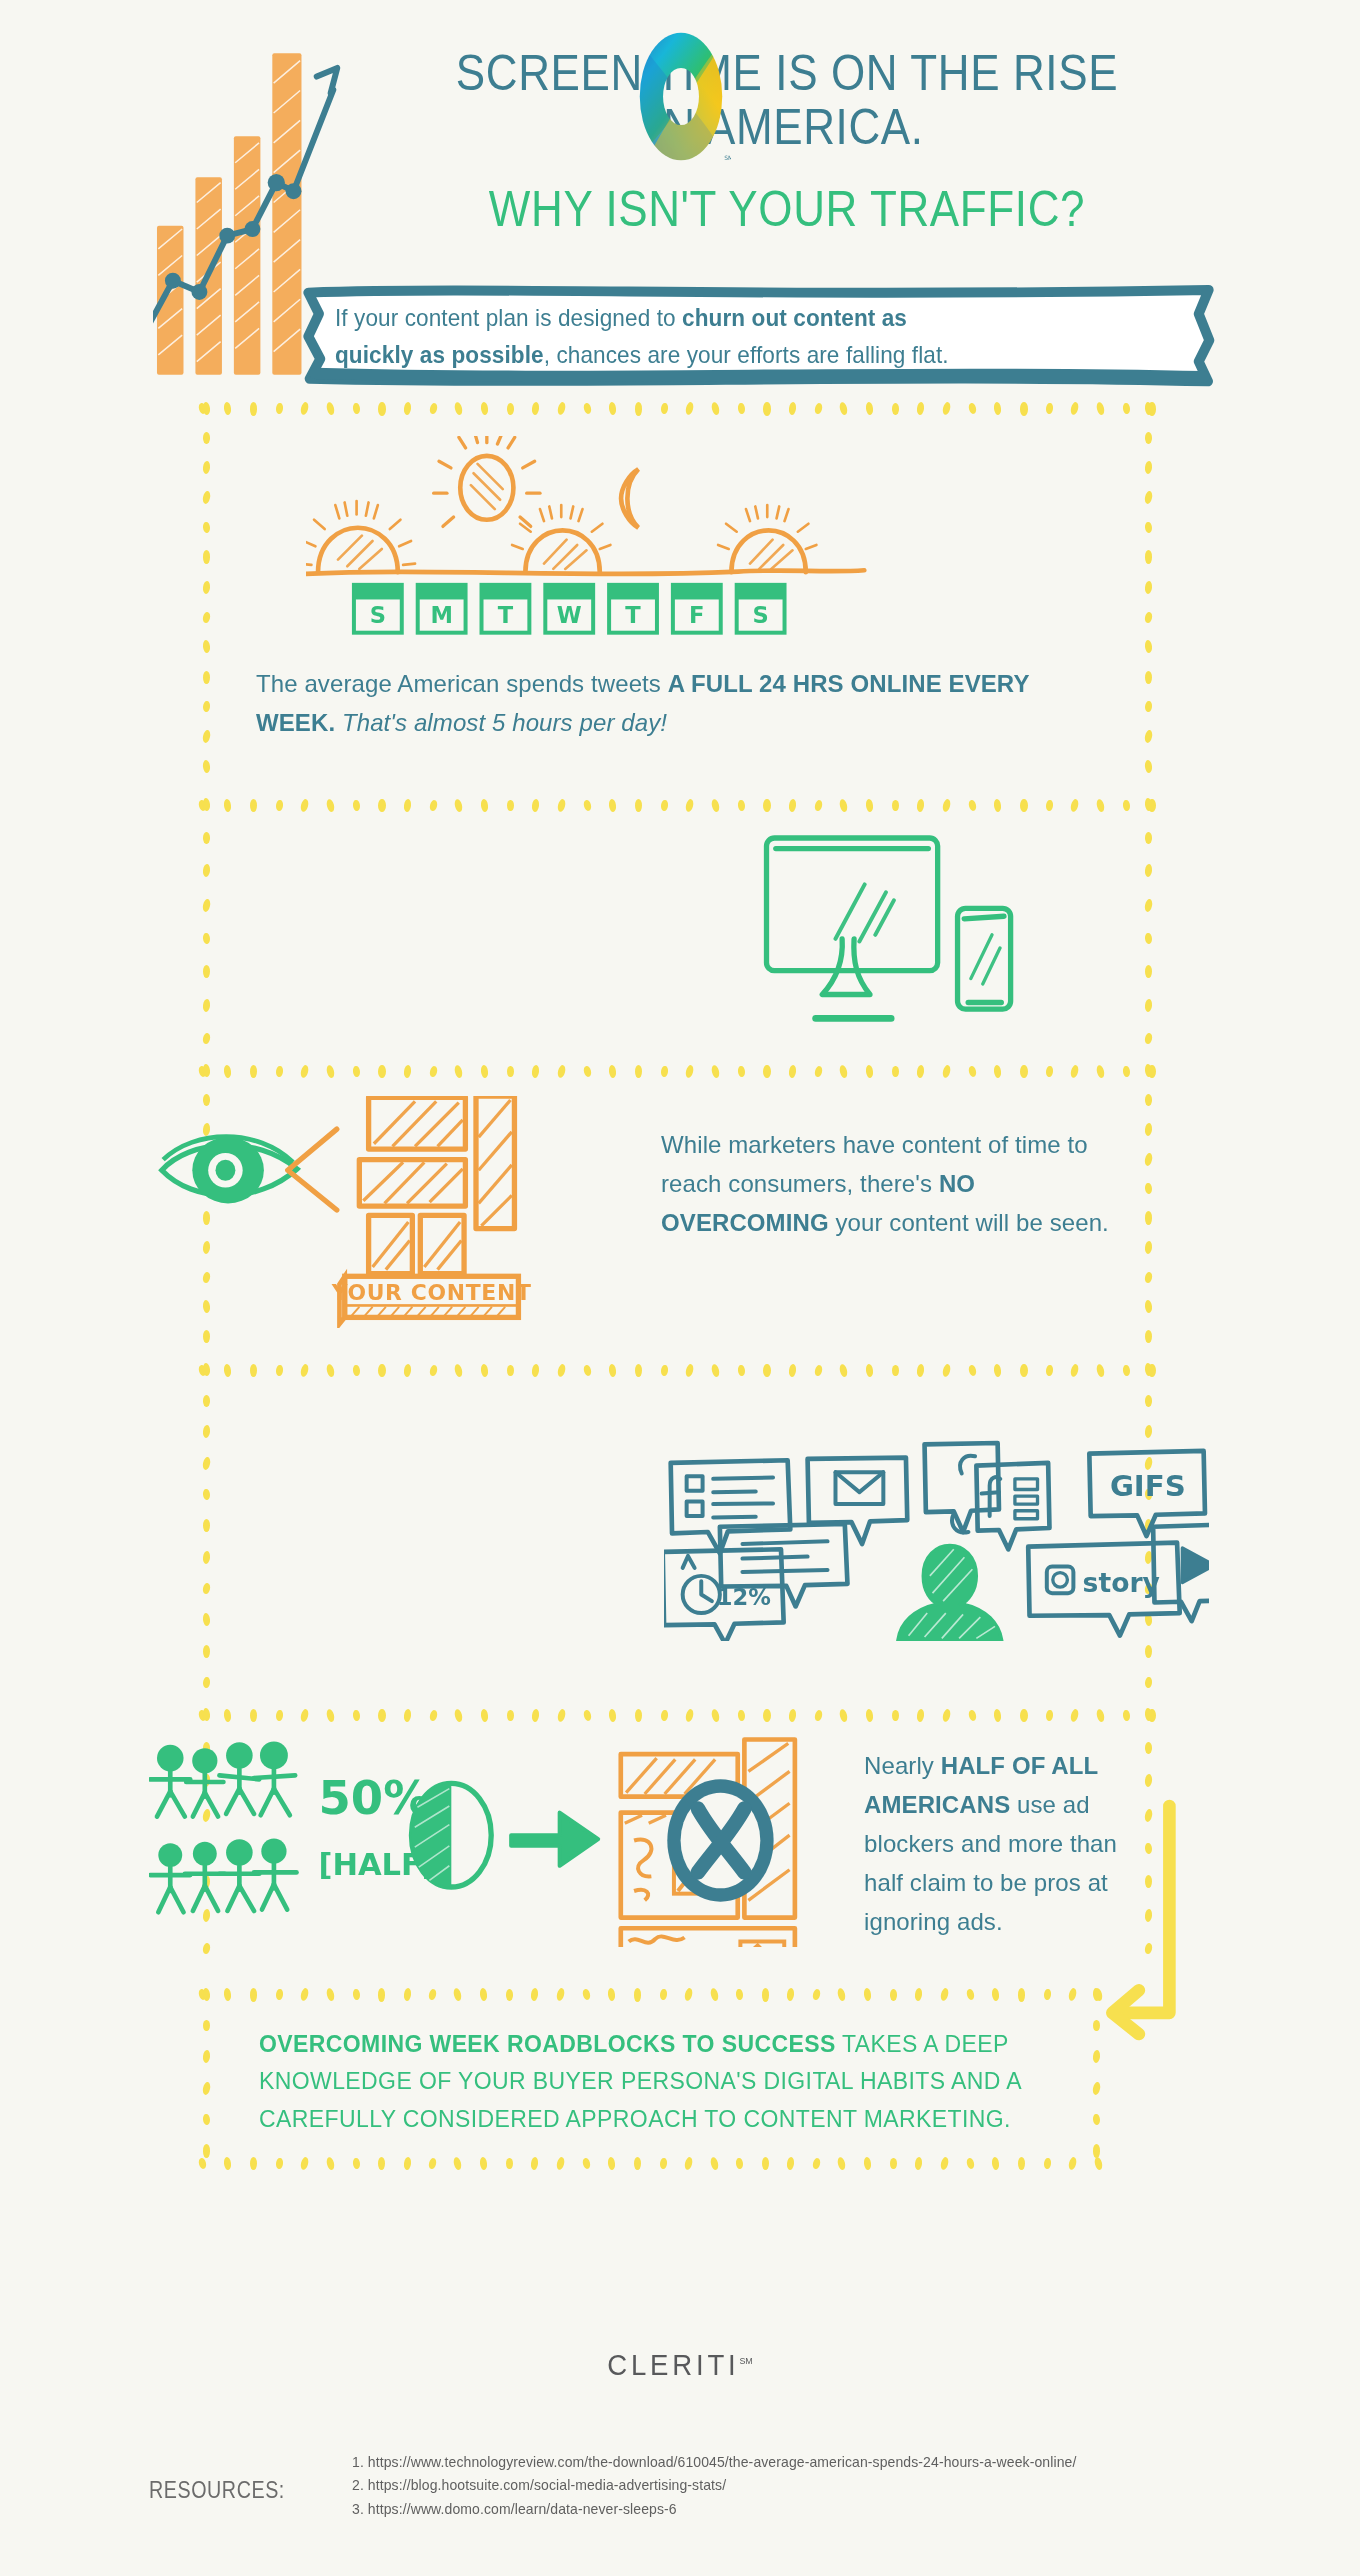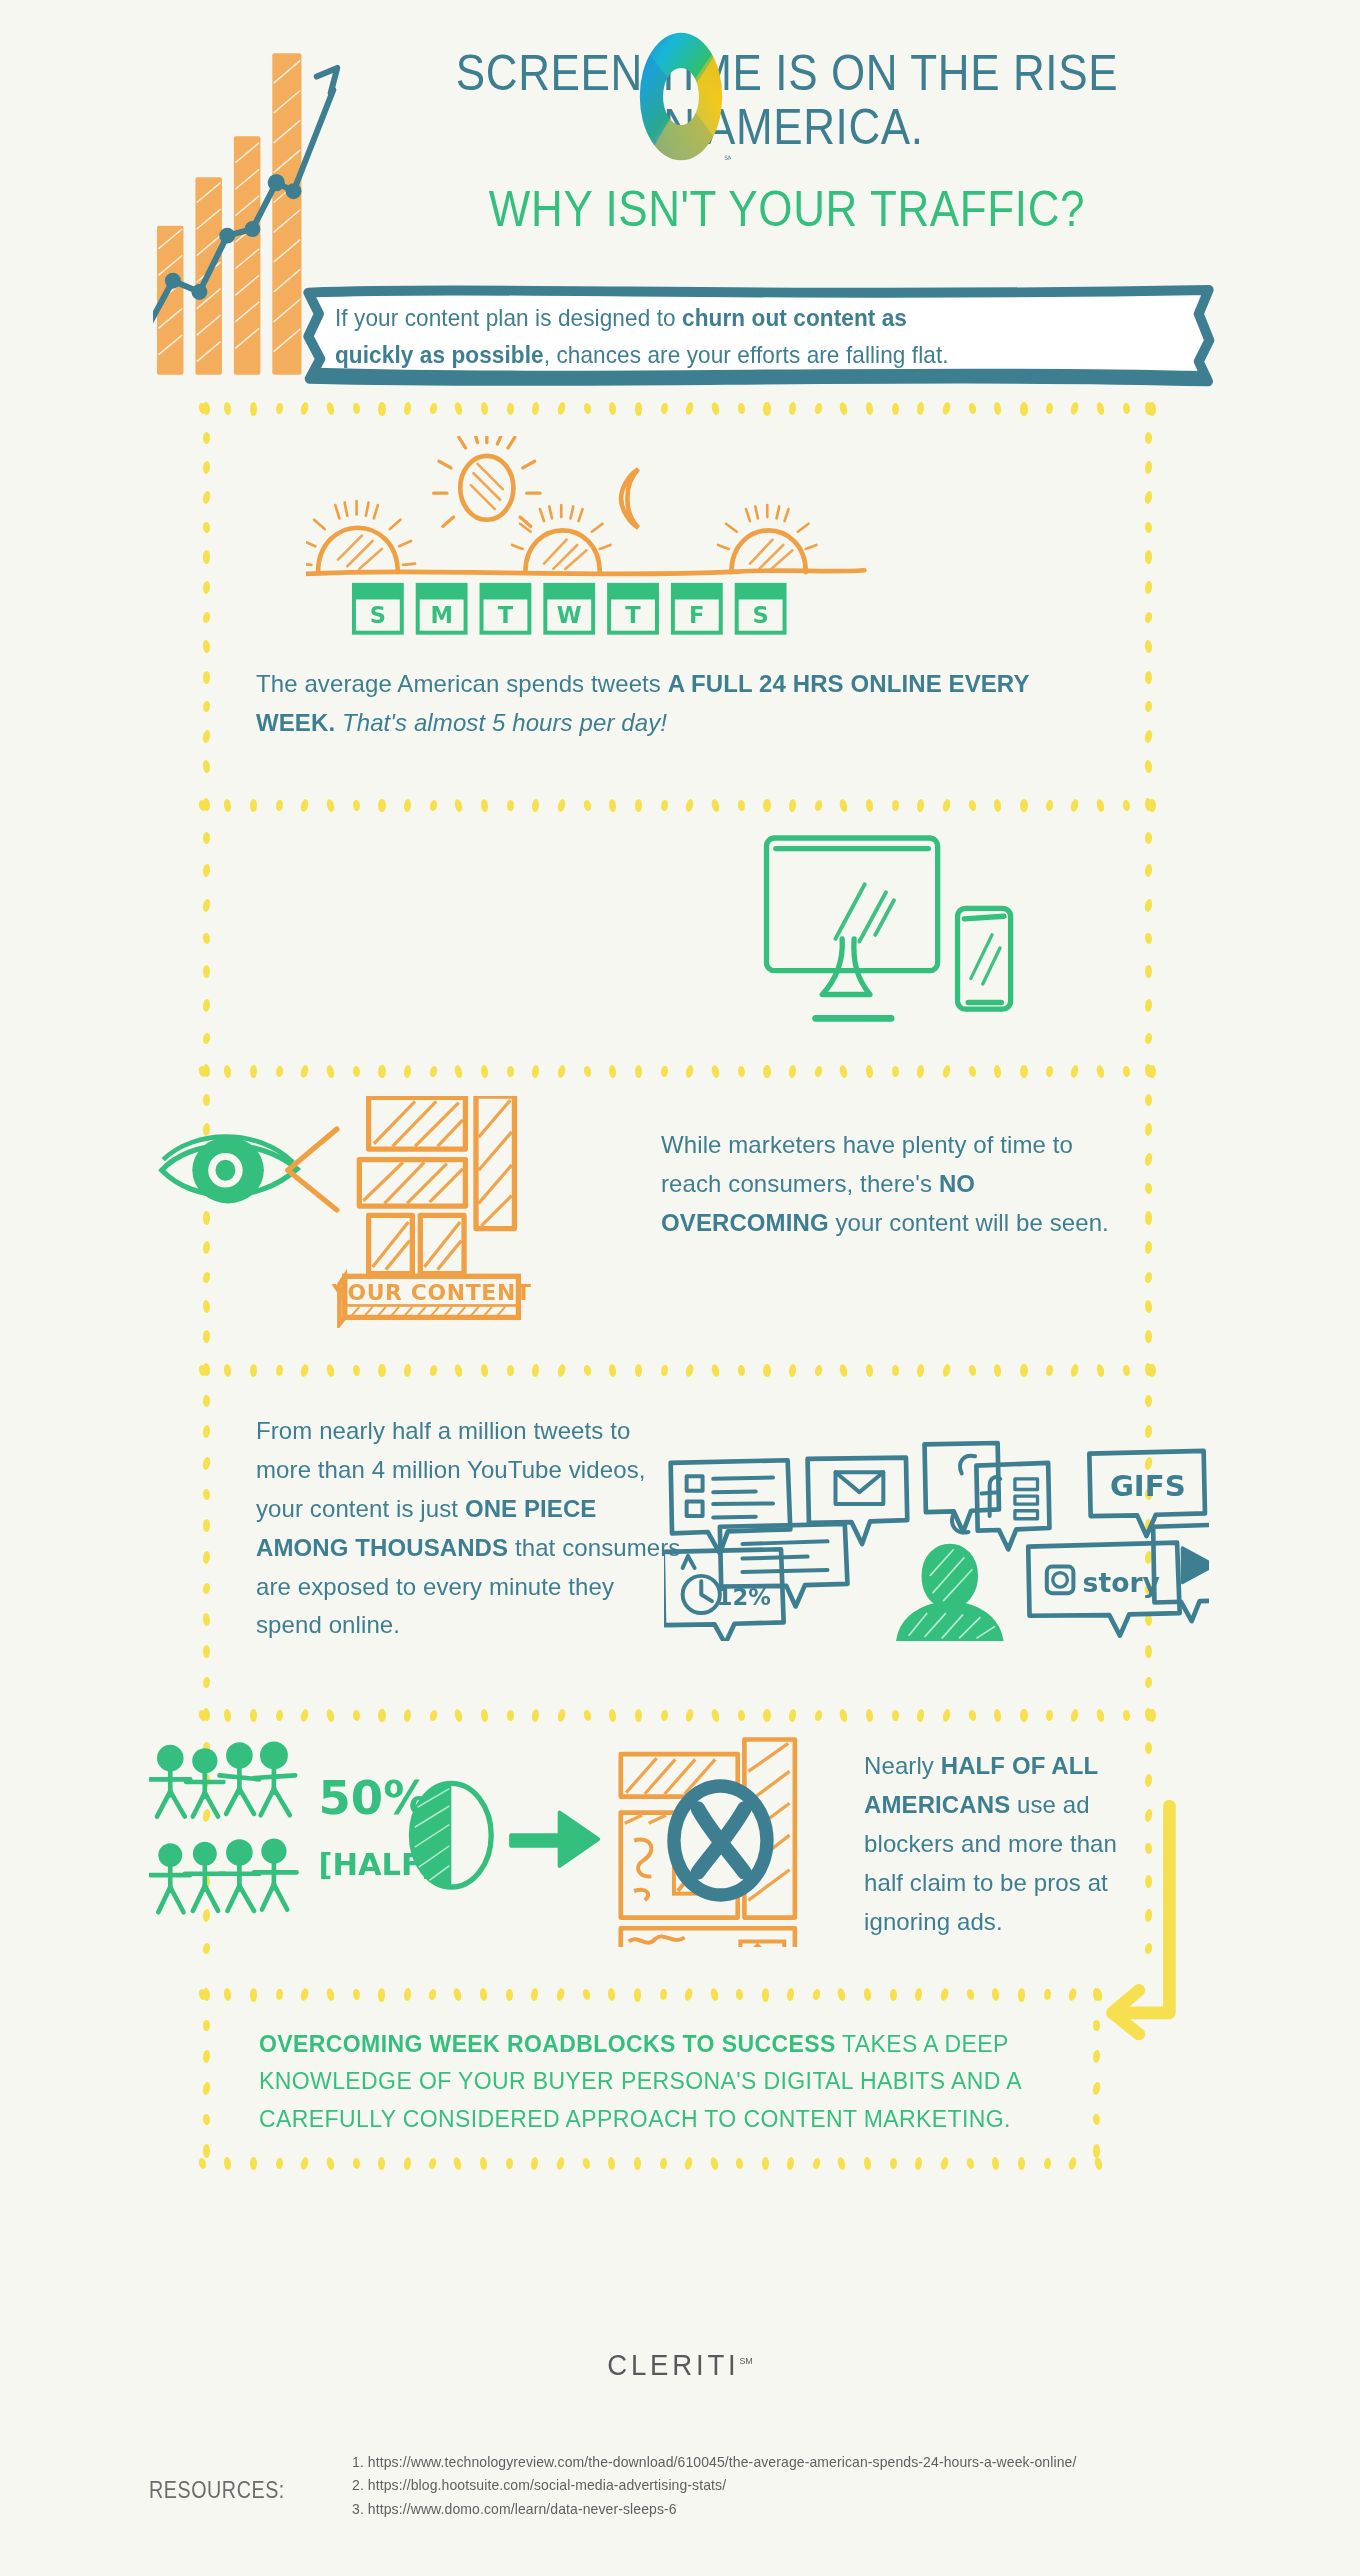--- a/index.html
+++ b/index.html
@@ -565,21 +565,21 @@
             <path d="M452 334 L466 318"></path>
           <path d="M472 334 L486 318"></path>
             <path d="M492 334 L506 318"></path>
             <path d="M512 334 L526 318"></path>
         </g>
         <text x="415" y="308" text-anchor="middle" font-size="33" fill="#f0a044" font-family="DejaVu Sans, sans-serif" font-weight="700" letter-spacing="1">YOUR CONTENT</text>
       </g>
     </svg>
 
     <div id="sec3-text" class="body-text">
-      <span>While marketers have plenty of time to reach consumers, there's </span><b>NO OVERCOMING</b><span> your content will be seen.</span>
+      <span>While marketers have content of time to reach consumers, there's </span><b>NO OVERCOMING</b><span> your content will be seen.</span>
     </div>
   </div>
 
   <div class="section" id="sec4">
     <div class="dotted-row" style="left:199px; top:1.3px; width:957px;">
         <span class="dot sm" style="transform: rotate(-14deg);"></span>
         <span class="dot" style="transform: rotate(-7deg);"></span>
         <span class="dot" style="transform: rotate(0deg);"></span>
         <span class="dot sm" style="transform: rotate(7deg);"></span>
         <span class="dot" style="transform: rotate(14deg);"></span>
@@ -637,23 +637,20 @@
         <span class="dot" style="transform: rotate(12deg);"></span>
         <span class="dot sm" style="transform: rotate(-6deg);"></span>
         <span class="dot" style="transform: rotate(0deg);"></span>
         <span class="dot" style="transform: rotate(6deg);"></span>
         <span class="dot sm" style="transform: rotate(12deg);"></span>
         <span class="dot" style="transform: rotate(-6deg);"></span>
         <span class="dot" style="transform: rotate(0deg);"></span>
         <span class="dot sm" style="transform: rotate(6deg);"></span>
       </div>
 
-    <div id="sec4-text" class="body-text">
-      <span>From nearly half a million tweets to more than 4 million YouTube videos, your content is just </span><b>ONE PIECE AMONG THOUSANDS</b><span> that consumers are exposed to every minute they spend online.</span>
-    </div>
 
     <svg id="sec4-art" viewBox="0 0 820 310">
       <g fill="none" stroke="#3d7e91" stroke-width="7" stroke-linejoin="round" stroke-linecap="round">
 
         <path d="M10 42 L186 38 L190 142 L96 145 L84 178 L66 146 L12 148 Z"></path>
         <rect x="34" y="62" width="24" height="22" stroke-width="6"></rect>
         <rect x="34" y="100" width="24" height="22" stroke-width="6"></rect>
         <path d="M74 66 L164 64" stroke-width="6"></path>
           <path d="M74 86 L138 85" stroke-width="6"></path>
         <path d="M74 104 L164 103" stroke-width="6"></path>

